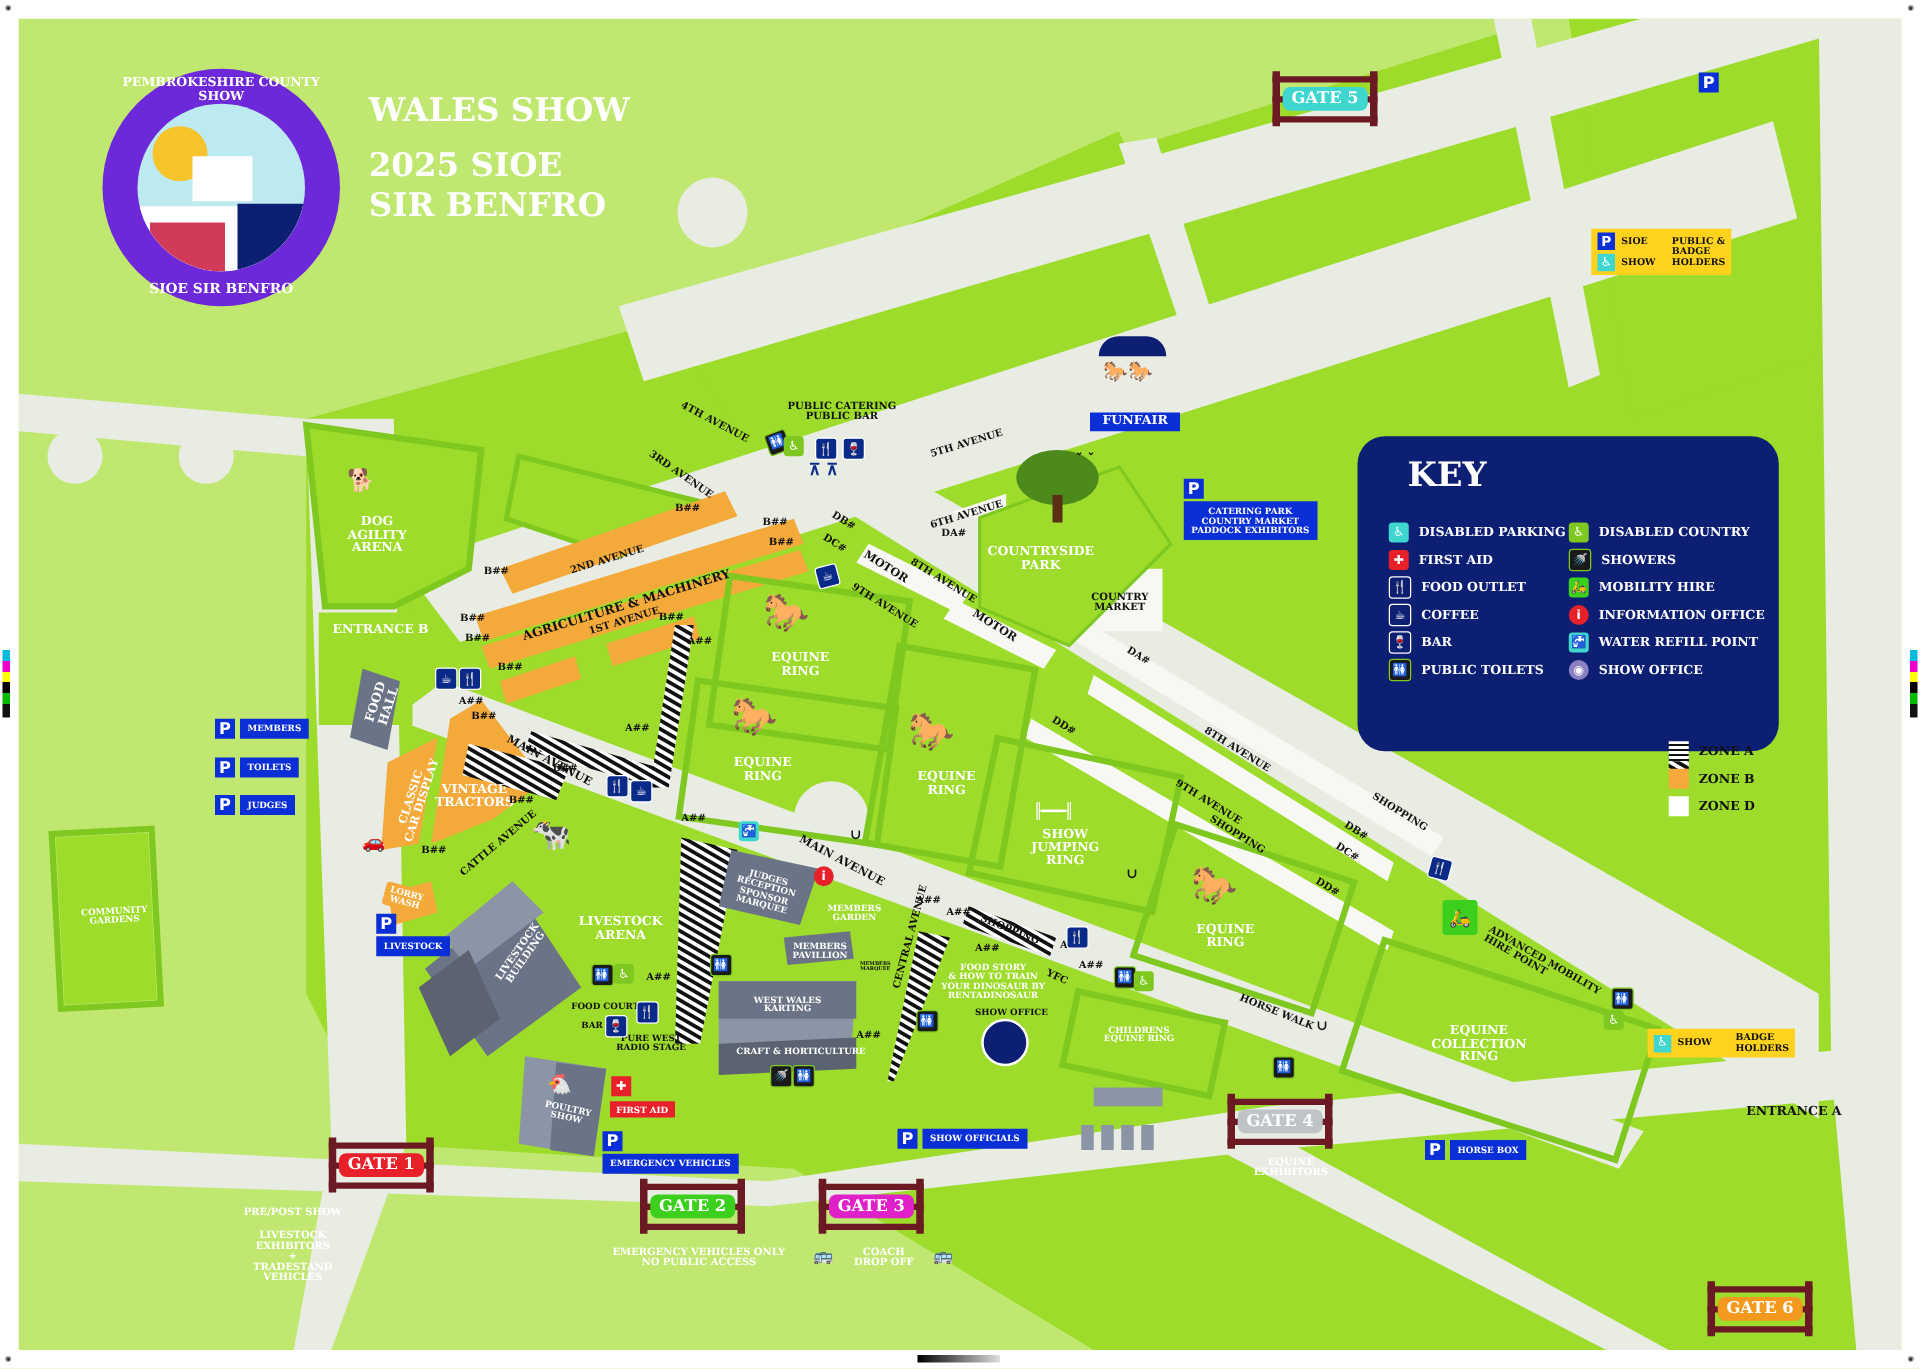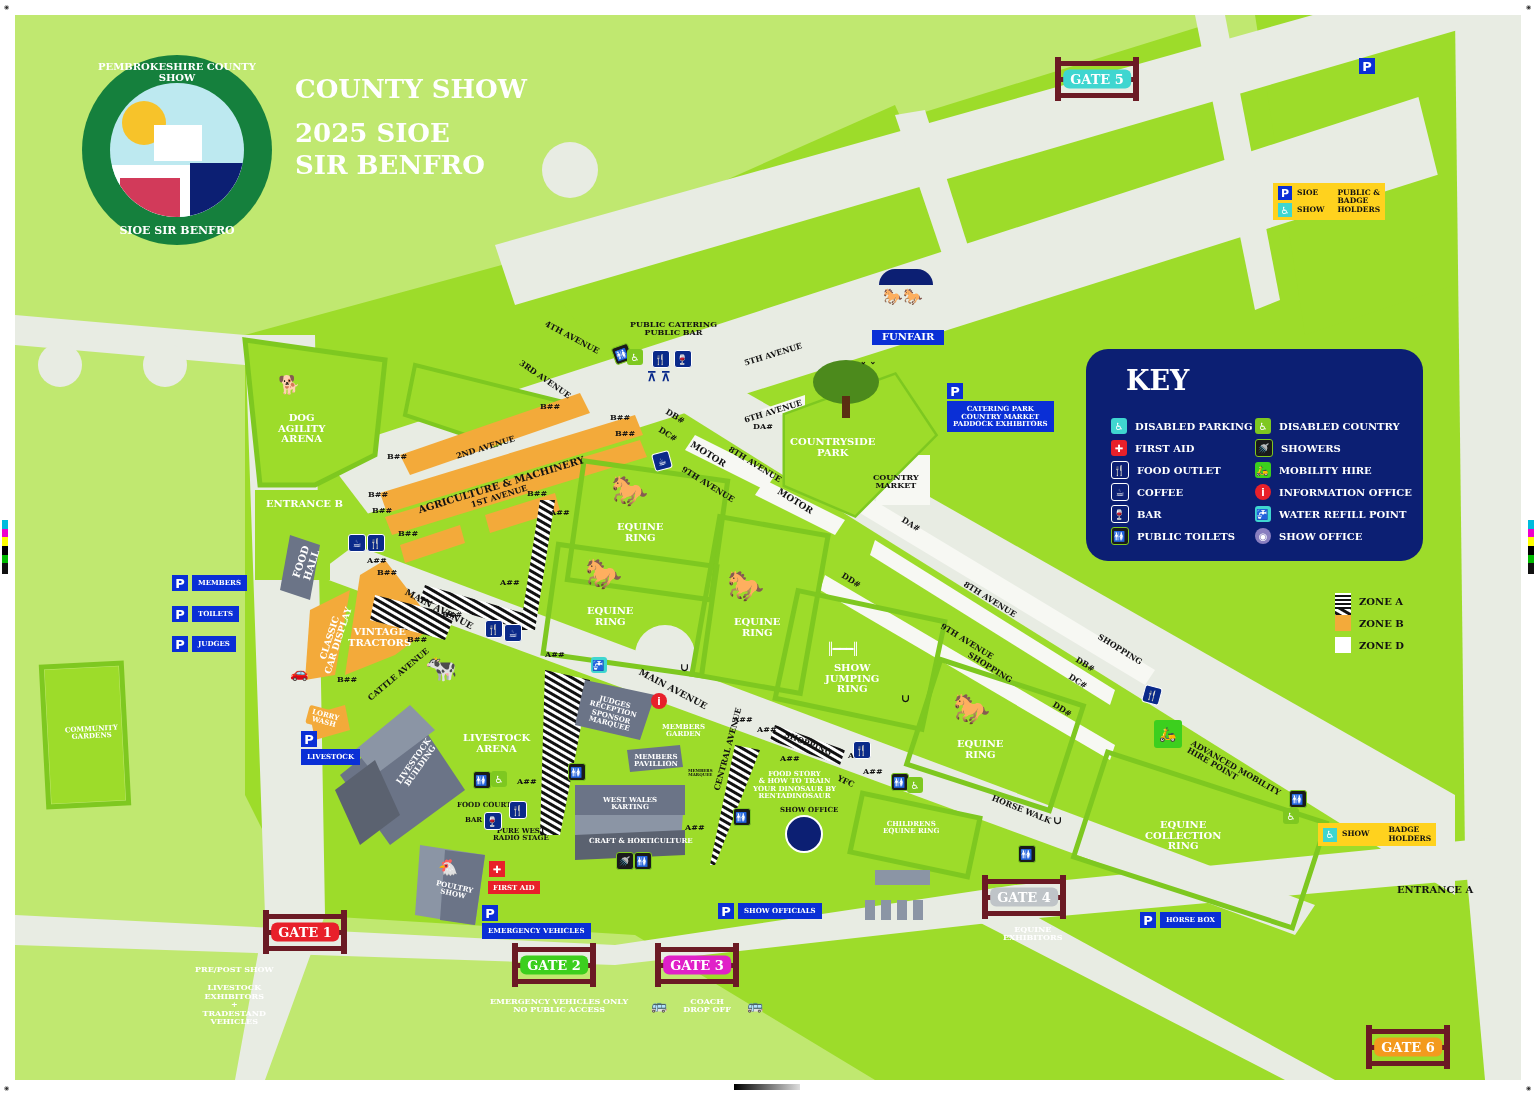--- a/index.html
+++ b/index.html
@@ -16,21 +16,21 @@
   .pico{width:16px;height:16px;background:#0a2fd6;color:#fff;font:bold 13px "DejaVu Sans",sans-serif;display:flex;align-items:center;justify-content:center;}
   .ptag{background:#0a2fd6;color:#fff;font-size:7px;font-weight:bold;padding:4px 6px;line-height:1.1;text-align:center;}
   .gate{position:absolute;width:84px;height:44px;}
   .gate .rail{position:absolute;left:0;right:0;height:5px;background:#6b1a24;}
   .gate .post{position:absolute;top:0;bottom:0;width:6px;background:#6b1a24;}
   .gate .badge{position:absolute;left:50%;top:50%;transform:translate(-50%,-50%);color:#fff;font-weight:bold;font-size:13px;padding:2px 7px;border-radius:6px;white-space:nowrap;}
   .icon-sq{position:absolute;width:16px;height:16px;border-radius:3px;display:flex;align-items:center;justify-content:center;font:bold 10px "DejaVu Sans",sans-serif;color:#fff;}
   .navy{background:#0a2a8a;border:1px solid #fff;}
   .tb{background:#1a1a1a;border:1px solid #7ec820;}
   .dg{background:#7ec820;}
-  #key{position:absolute;left:1071px;top:334px;width:337px;height:212px;background:#0c1f73;border-radius:22px;color:#fff;}
+  #key{position:absolute;left:1071px;top:334px;width:337px;height:252px;background:#0c1f73;border-radius:22px;color:#fff;}
   #key .kt{position:absolute;left:40px;top:16px;font-size:27px;font-weight:bold;}
   #key .col{position:absolute;top:66px;}
   #key .row{display:flex;align-items:center;height:22px;font-size:10px;font-weight:bold;}
   #key .ki{width:16px;height:16px;border-radius:3px;margin-right:8px;display:flex;align-items:center;justify-content:center;font:bold 10px "DejaVu Sans",sans-serif;}
   .zone{position:absolute;left:1320px;display:flex;align-items:center;font-size:10px;font-weight:bold;color:#111;}
   .zone .sw{width:16px;height:16px;margin-right:8px;}
   .yel{position:absolute;background:#ffd21e;display:flex;align-items:center;gap:5px;padding:3px 5px;font-size:7.5px;font-weight:bold;color:#111;line-height:1.15;}
   .chrome{position:absolute;font:6px "DejaVu Sans",sans-serif;color:#333;}
 </style>
 </head>
@@ -139,34 +139,34 @@
       <path d="M430 835 L470 840 L460 910 L425 905 Z" fill="#6b7487"></path>
       <path d="M275 520 L305 530 L295 585 L265 575 Z" fill="#6b7487"></path>
       <path d="M860 855 L915 855 L915 870 L860 870 Z" fill="#8b95a5"></path>
       <path d="M850 885 L860 885 L860 905 L850 905 Z" fill="#8b95a5"></path>
       <path d="M866 885 L876 885 L876 905 L866 905 Z" fill="#8b95a5"></path>
       <path d="M882 885 L892 885 L892 905 L882 905 Z" fill="#8b95a5"></path>
       <path d="M898 885 L908 885 L908 905 L898 905 Z" fill="#8b95a5"></path>
     </g>
   </svg>
 
-  <div style="position:absolute;left:67px;top:40px;width:190px;height:190px;border-radius:50%;background:#15803d;">
+  <div style="position:absolute;left:67px;top:40px;width:190px;height:190px;border-radius:50%;background:#6d28d9;">
     <div style="position:absolute;left:28px;top:28px;width:134px;height:134px;border-radius:50%;background:#bde9f0;overflow:hidden;">
       <div style="position:absolute;left:12px;top:18px;width:44px;height:44px;border-radius:50%;background:#f7c32a;"></div>
       <div style="position:absolute;left:44px;top:42px;width:48px;height:36px;background:#fff;"></div>
       <div style="position:absolute;left:0;top:82px;width:134px;height:60px;background:#fff;"></div>
       <div style="position:absolute;left:10px;top:95px;width:60px;height:40px;background:#d23a5a;"></div>
       <div style="position:absolute;left:80px;top:80px;width:54px;height:60px;background:#0c1f73;"></div>
     </div>
     <div style="position:absolute;left:0;right:0;top:6px;text-align:center;color:#fff;font-size:10px;font-weight:bold;">PEMBROKESHIRE COUNTY SHOW</div>
     <div style="position:absolute;left:0;right:0;bottom:8px;text-align:center;color:#fff;font-size:11px;font-weight:bold;">SIOE SIR BENFRO</div>
   </div>
 
   <div class="title">
-    <div>COUNTY SHOW</div>
+    <div>WALES SHOW</div>
     <div class="gap"></div>
     <div>2025 SIOE</div>
     <div>SIR BENFRO</div>
   </div>
 
   <div id="key">
     <div class="kt">KEY</div>
     <div class="col" style="left:25px;">
       <div class="row">
           <span class="ki" style="background:#3fd6d0;">♿</span>
@@ -321,21 +321,21 @@
     <span class="badge" style="background:#e020c8;">GATE 3</span>
   </div>
   <div class="gate" style="left:967px;top:860px;">
     <div class="post" style="left:0;"></div>
       <div class="post" style="right:0;"></div>
     <div class="rail" style="top:4px;"></div>
       <div class="rail" style="top:20px;"></div>
       <div class="rail" style="top:36px;"></div>
     <span class="badge" style="background:#bfc4c8;">GATE 4</span>
   </div>
-  <div class="gate" style="left:1040px;top:42px;">
+  <div class="gate" style="left:1003px;top:42px;">
     <div class="post" style="left:0;"></div>
       <div class="post" style="right:0;"></div>
     <div class="rail" style="top:4px;"></div>
       <div class="rail" style="top:20px;"></div>
       <div class="rail" style="top:36px;"></div>
     <span class="badge" style="background:#3fd6d0;">GATE 5</span>
   </div>
   <div class="gate" style="left:1351px;top:1010px;">
     <div class="post" style="left:0;"></div>
       <div class="post" style="right:0;"></div>

